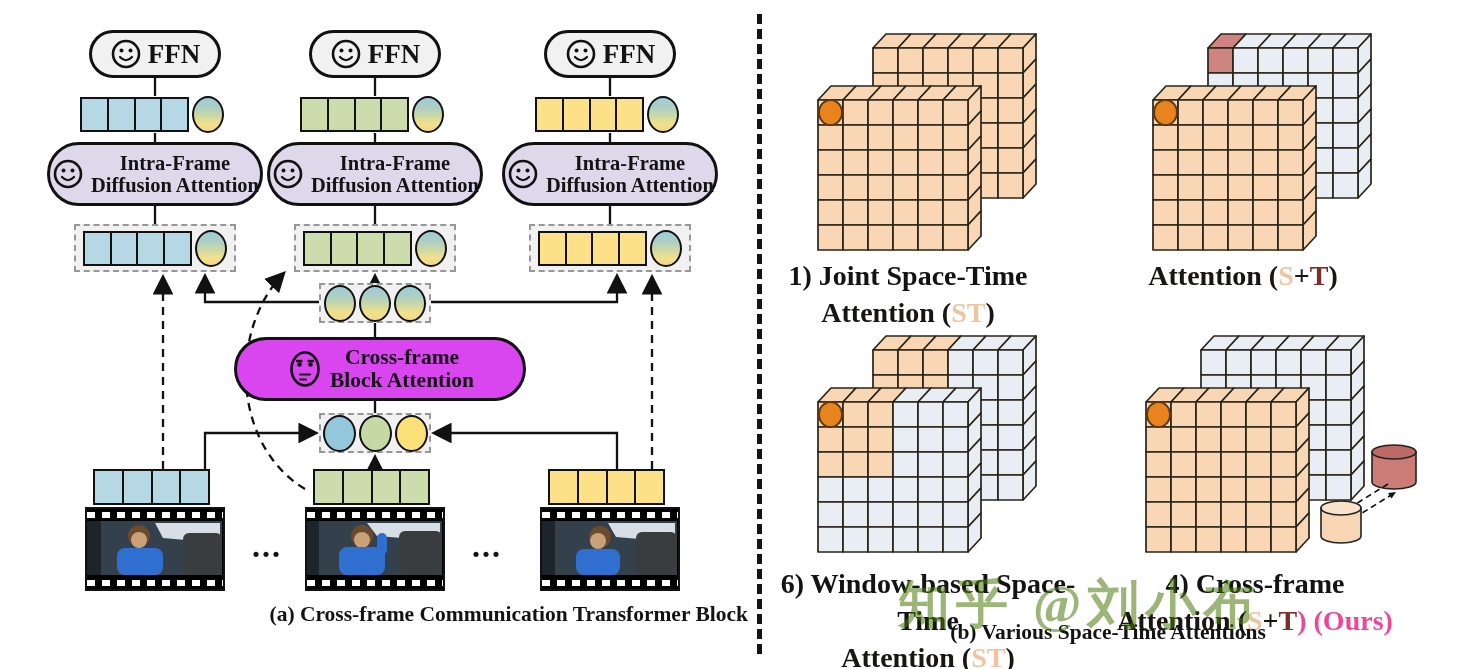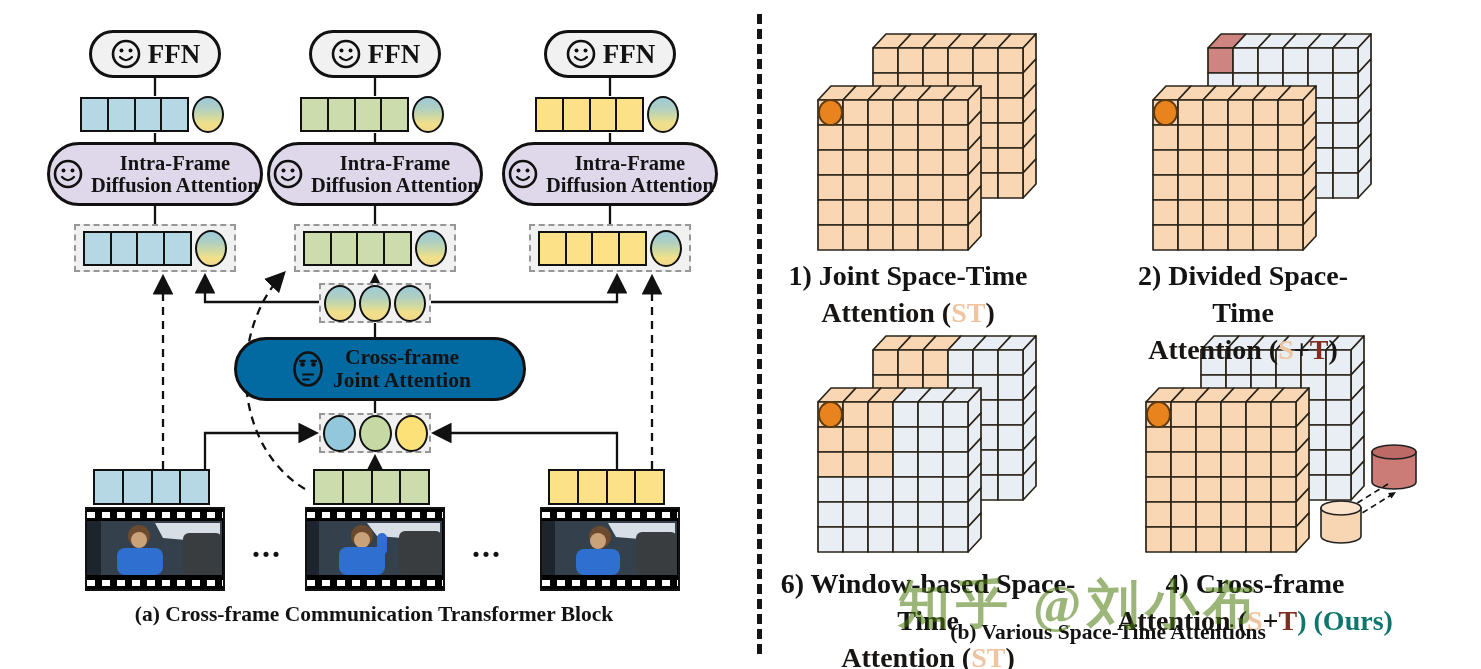--- a/index.html
+++ b/index.html
@@ -5,21 +5,21 @@
   html,body{margin:0;padding:0;background:#fff;}
   #app{position:relative;width:1481px;height:669px;background:#fff;overflow:hidden;
        font-family:"Liberation Serif","DejaVu Serif",serif;color:#131313;}
   .abs{position:absolute;}
   
   #connectors{position:absolute;left:0;top:0;z-index:1;}
   .pill{position:absolute;z-index:2;display:flex;align-items:center;justify-content:center;
         border:3.5px solid #111;border-radius:34px;box-sizing:border-box;gap:6px;}
   .pill.ffn{width:132px;height:48px;background:#f1f1f1;font-size:27px;font-weight:bold;}
   .pill.intra{width:216px;height:64px;background:#dfd8eb;}
-  .pill.fusion{width:292px;height:64px;background:#0369a1;}
+  .pill.fusion{width:292px;height:64px;background:#d946ef;}
   .pill .lines{display:flex;flex-direction:column;align-items:center;line-height:1.08;
                font-size:20.5px;font-weight:bold;}
   .tokrow{position:absolute;z-index:2;display:flex;align-items:center;}
   .tok{width:29px;height:35px;border:2.2px solid #111;box-sizing:border-box;margin-left:-2.2px;}
   .tok:first-child{margin-left:0;}
   .tok.in{width:31px;height:36px;}
   .grad-oval{width:32px;height:37px;border:2.2px solid #111;border-radius:50%;box-sizing:border-box;
              margin-left:3px;background:linear-gradient(180deg,#9fcbd8 0%,#aecfc2 30%,#cdd9a4 55%,#f2e08a 78%,#efd98c 100%);}
   .dashbox{position:absolute;z-index:2;display:flex;align-items:center;justify-content:center;
            border:2.6px dashed #979797;background:#f1f1f1;box-sizing:border-box;}
@@ -201,21 +201,21 @@
       <ellipse rx="13.5" ry="16.5" fill="none" stroke="#111" stroke-width="2.6"></ellipse>
       <path d="M-9,-8 L-2.5,-8" stroke="#111" stroke-width="2.4"></path>
       <path d="M2.5,-8 L9,-8" stroke="#111" stroke-width="2.4"></path>
       <circle cx="-5.5" cy="-4.5" r="2.3" fill="#111"></circle>
         <circle cx="5.5" cy="-4.5" r="2.3" fill="#111"></circle>
       <path d="M-5,5.5 L5,5.5" stroke="#111" stroke-width="2.2" stroke-linecap="round"></path>
       <path d="M-5,10.5 L1,10.5" stroke="#111" stroke-width="2" stroke-linecap="round"></path>
     </svg>
     <span class="lines" style="font-size:21.5px;">
       <span>Cross-frame</span>
-      <span>Joint Attention</span>
+      <span>Block Attention</span>
     </span>
   </div>
   <div class="dashbox abs" style="left:319px;top:413px;width:112px;height:40px;">
     <div class="oval" id="oval-blue" style="background: rgb(147, 199, 219);"></div>
     <div class="oval" id="oval-green" style="background: rgb(198, 217, 164);"></div>
     <div class="oval" id="oval-yellow" style="background: rgb(251, 225, 119);"></div>
   </div>
 
   <div class="tokrow blue-f abs" style="left:93px;top:469px;">
     <div class="tok in"></div>
@@ -279,21 +279,21 @@
         <circle cx="56" cy="20" r="8" fill="#caa27a"></circle>
         <rect x="34" y="28" width="44" height="26" rx="8" fill="#2f6fd0"></rect>
       </svg>
     </div>
     <div class="sprk"></div>
   </div>
 
   <div class="dots abs" style="left:252px;top:528px;">...</div>
   <div class="dots abs" style="left:472px;top:528px;">...</div>
 
-  <div class="cap" style="left:0;width:748px;top:602px;">(a) Cross-frame Communication Transformer Block</div>
+  <div class="cap" style="left:0;width:748px;top:602px;text-align:right;">(a) Cross-frame Communication Transformer Block</div>
 
   <div id="divider"></div>
 
   <svg class="panel-svg" style="left:798px;top:8px;" width="310" height="252" viewBox="0 0 310 252">
       <polygon points="75,40 100,40 113,26 88,26" fill="#FAD7B4" stroke="#2a2419" stroke-width="1.7" stroke-linejoin="round"></polygon>
       <polygon points="100,40 125,40 138,26 113,26" fill="#FAD7B4" stroke="#2a2419" stroke-width="1.7" stroke-linejoin="round"></polygon>
       <polygon points="125,40 150,40 163,26 138,26" fill="#FAD7B4" stroke="#2a2419" stroke-width="1.7" stroke-linejoin="round"></polygon>
       <polygon points="150,40 175,40 188,26 163,26" fill="#FAD7B4" stroke="#2a2419" stroke-width="1.7" stroke-linejoin="round"></polygon>
       <polygon points="175,40 200,40 213,26 188,26" fill="#FAD7B4" stroke="#2a2419" stroke-width="1.7" stroke-linejoin="round"></polygon>
       <polygon points="200,40 225,40 238,26 213,26" fill="#FAD7B4" stroke="#2a2419" stroke-width="1.7" stroke-linejoin="round"></polygon>
@@ -693,28 +693,27 @@
       <polygon points="270,182 265.5060711548178,188.61850462978154 262.0720456168028,183.07123260683426" fill="#111"></polygon>
       <path d="M195,198 L195,226 A20,7 0 0 0 235,226 L235,198 Z" fill="#F9D6B3" stroke="#222" stroke-width="1.6"></path>
       <ellipse cx="215" cy="198" rx="20" ry="7" fill="#FBE3CB" stroke="#222" stroke-width="1.6"></ellipse>
     </svg>
 
   <div class="pcap" style="left:778px;top:258px;width:260px;">
     <div>1) Joint Space-Time</div>
     <div><span style="color: rgb(24, 21, 18);">Attention (</span><span style="color: rgb(238, 197, 160);">ST</span><span style="color: rgb(24, 21, 18);">)</span></div>
   </div>
   <div class="pcap" style="left:1113px;top:258px;width:260px;">
-    <div>2) Divided Space-Time</div>
     <div><span style="color: rgb(24, 21, 18);">Attention (</span><span style="color: rgb(238, 197, 160);">S</span><span style="color: rgb(24, 21, 18);">+</span><span style="color: rgb(126, 47, 34);">T</span><span style="color: rgb(24, 21, 18);">)</span></div>
   </div>
   <div class="pcap" style="left:778px;top:566px;width:300px;">
     <div>6) Window-based Space-Time</div>
     <div><span style="color: rgb(24, 21, 18);">Attention (</span><span style="color: rgb(238, 197, 160);">ST</span><span style="color: rgb(24, 21, 18);">)</span></div>
   </div>
   <div class="pcap" style="left:1110px;top:566px;width:290px;">
     <div>4)  Cross-frame</div>
-    <div><span style="color: rgb(24, 21, 18);">Attention (</span><span style="color: rgb(238, 197, 160);">S</span><span style="color: rgb(24, 21, 18);">+</span><span style="color: rgb(126, 47, 34);">T</span><span style="color: #0f766e;">) (Ours)</span></div>
+    <div><span style="color: rgb(24, 21, 18);">Attention (</span><span style="color: rgb(238, 197, 160);">S</span><span style="color: rgb(24, 21, 18);">+</span><span style="color: rgb(126, 47, 34);">T</span><span style="color: #ec4899;">) (Ours)</span></div>
   </div>
 
   <div class="cap" style="left:768px;width:680px;top:620px;">(b) Various Space-Time Attentions</div>
 
   <div id="watermark" style="left:898px;top:570px;">知乎 @刘小布</div>
 </div>
 
 </body></html>

